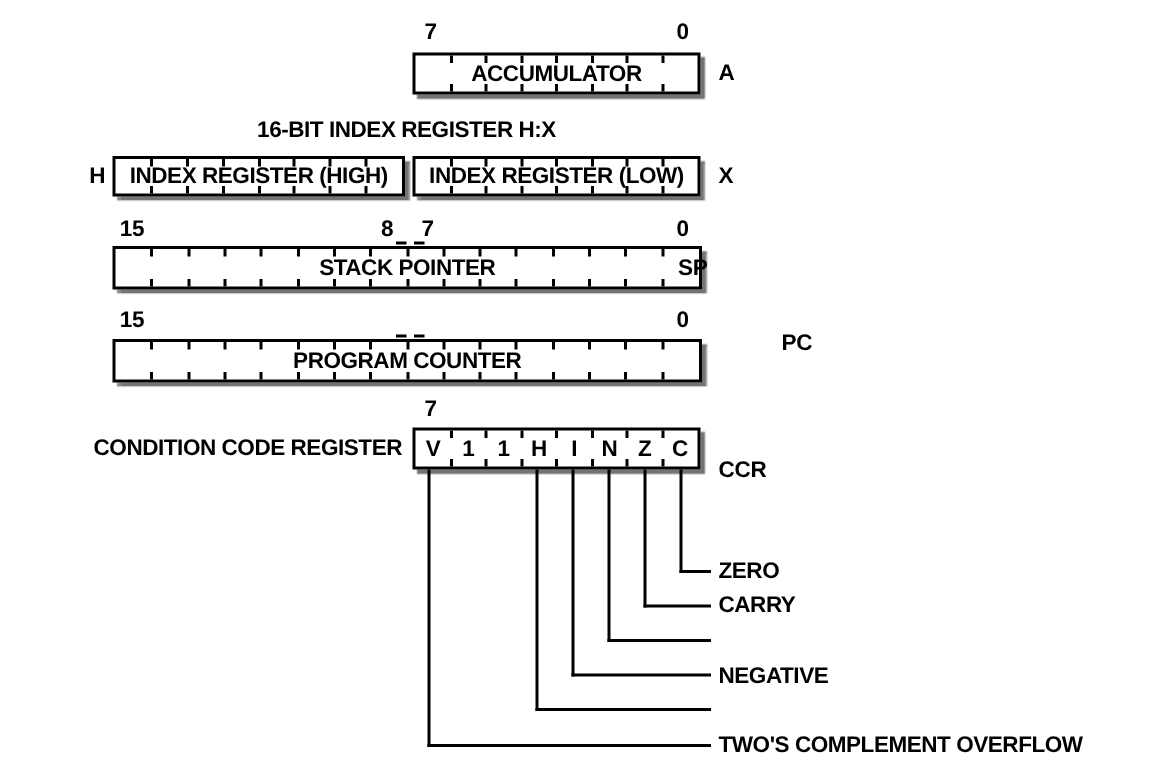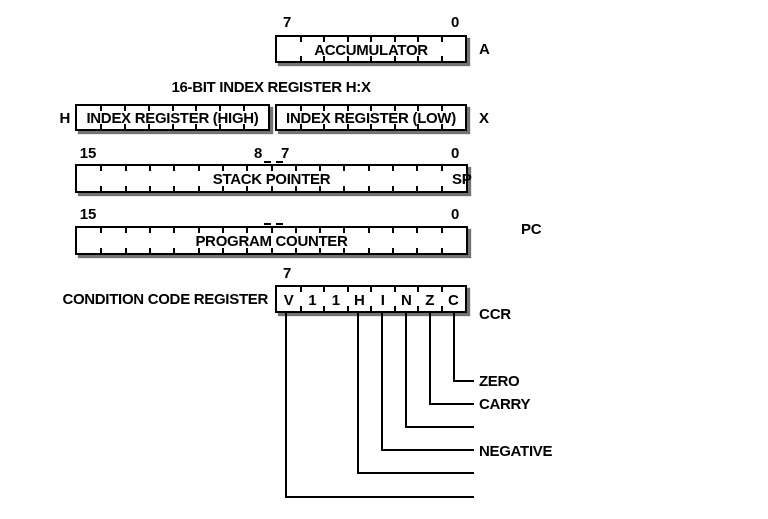--- a/index.html
+++ b/index.html
@@ -180,14 +180,15 @@
   <div class="flaglabel" style="left:479px;top:419px;margin-top:24px;">NEGATIVE</div>
 
   <div class="vline" style="left:381px;top:313px;height:138px;"></div>
   <div class="hline" style="left:381px;top:449px;width:93px;"></div>
 
   <div class="vline" style="left:357px;top:313px;height:161px;"></div>
   <div class="hline" style="left:357px;top:472px;width:117px;"></div>
 
   <div class="vline" style="left:285px;top:313px;height:185px;"></div>
   <div class="hline" style="left:285px;top:496px;width:189px;"></div>
+  <div class="flaglabel" style="left:479px;top:489px;">TWO'S COMPLEMENT OVERFLOW</div>
 
 </div>
 
 </body></html>

